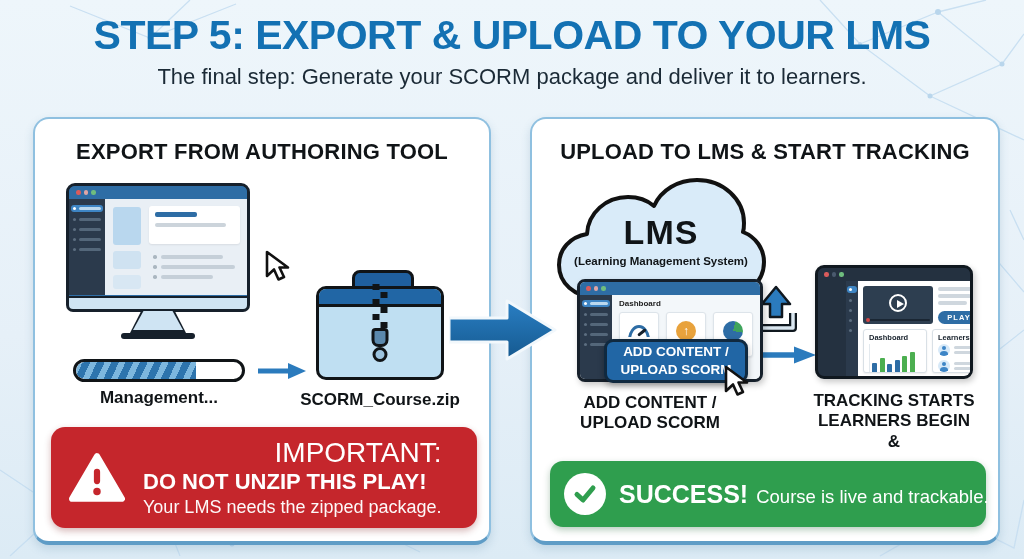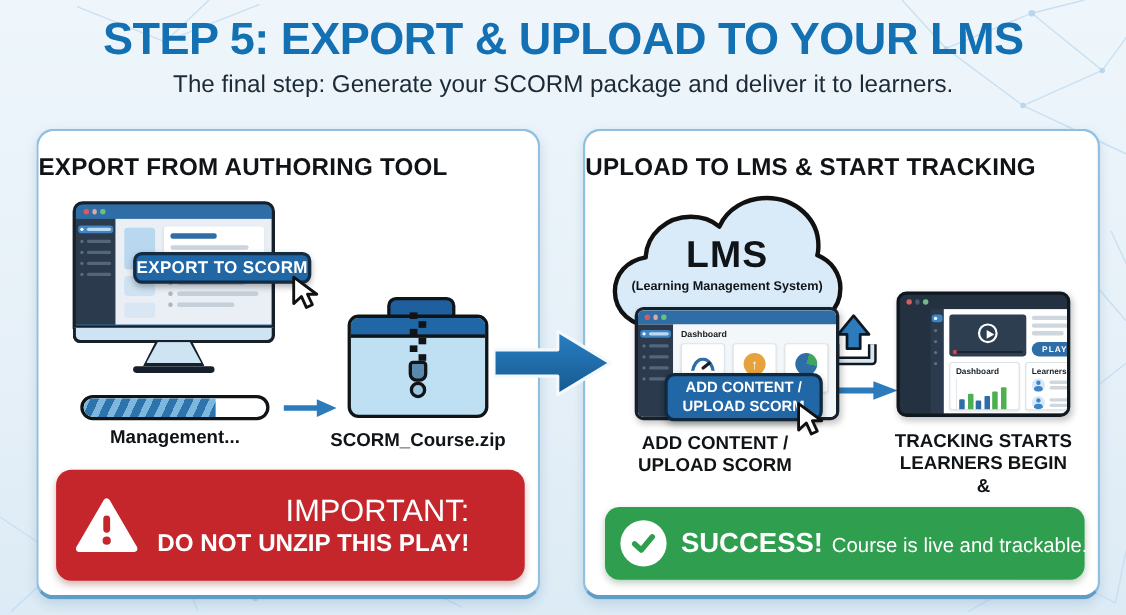--- a/index.html
+++ b/index.html
@@ -14,21 +14,21 @@
     font-size:41px; font-weight:800; color:#1371b3; letter-spacing:-0.5px; z-index:2; }
   .header-subtitle { position:absolute; top:64px; left:0; width:100%; text-align:center;
     font-size:22px; font-weight:500; color:#1b2a36; z-index:2; }
 
   
   .panel { position:absolute; top:117px; height:428px; background:#fff;
     border:2px solid #8fc0e0; border-bottom:4px solid #5f9cc6; border-radius:16px;
     box-shadow:0 4px 10px rgba(52,103,146,.18); z-index:1; }
   .panel-left { left:33px; width:458px; }
   .panel-right { left:530px; width:470px; }
-  .panel-title { position:absolute; top:20px; left:0; width:100%; text-align:left;
+  .panel-title { position:absolute; top:20px; left:0; width:100%; text-align:center;
     font-size:22px; font-weight:800; color:#101417; letter-spacing:.2px; }
 
   
   .monitor { position:absolute; left:31px; top:64px; width:184px; display:flex;
     flex-direction:column; align-items:center; }
   .screen { width:184px; height:116px; background:#2e6da5; border:3.5px solid #16202b;
     border-radius:9px 9px 0 0; overflow:hidden; }
   .m-titlebar { height:13px; display:flex; gap:3px; padding:4px 0 0 7px; background:#2e6da5; }
   .dot { width:4.5px; height:4.5px; border-radius:50%; }
   .dot.r { background:#d95b5b; } .dot.p { background:#e0a5a5; } .dot.g { background:#6fbd7e; }
@@ -295,21 +295,20 @@
                 </div>
             </div>
           </div>
         </div>
       </div>
       <div class="chin"></div>
       <div class="stand"></div>
       <div class="base"></div>
     </div>
 
-    <div class="export-btn">EXPORT TO SCORM</div>
     <div class="cursor cursor-left">
       <svg width="30" height="34" viewBox="0 0 30 34">
         <path d="M3 2 L3 26 L10 19.5 L14.5 29.5 L20 27 L15.5 17.5 L24 17.5 Z" fill="#fff" stroke="#111" stroke-width="2.6" stroke-linejoin="round"></path>
       </svg>
     </div>
 
     <div class="progress">
       <div class="progress-fill"></div>
     </div>
     <div class="gen-label">Management...</div>
@@ -341,20 +340,21 @@
 
     <div class="warning-box">
       <svg width="56" height="52" viewBox="0 0 54 50">
         <path d="M27 4 L51 45 L3 45 Z" fill="#fff" stroke="#fff" stroke-width="6" stroke-linejoin="round"></path>
         <rect x="24" y="16" width="6" height="15" rx="3" fill="#c5262c"></rect>
         <circle cx="27" cy="38" r="3.6" fill="#c5262c"></circle>
       </svg>
       <div class="warning-text">
         <div class="warn-1">IMPORTANT:</div>
         <div class="warn-2">DO NOT UNZIP THIS PLAY!</div>
+        <div class="warn-3">Your LMS needs the zipped package.</div>
       </div>
     </div>
   </div>
 
   <div class="flow-arrow">
     <svg width="112" height="68" viewBox="0 0 112 68">
       <defs>
         <linearGradient id="ag" x1="0" y1="0" x2="0" y2="1">
           <stop offset="0" stop-color="#2a7fc4"></stop>
             <stop offset="1" stop-color="#15598f"></stop>

